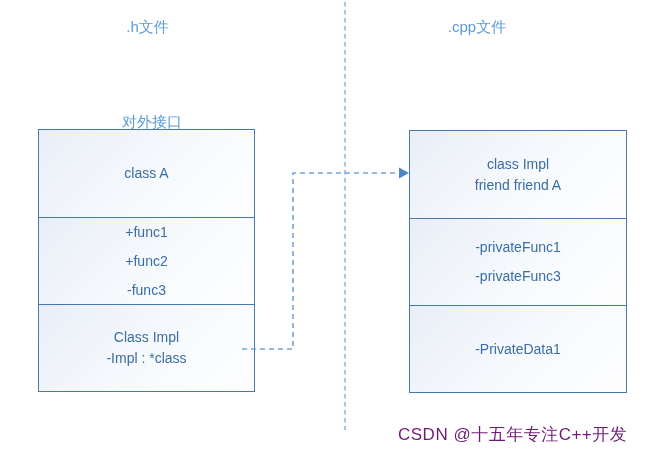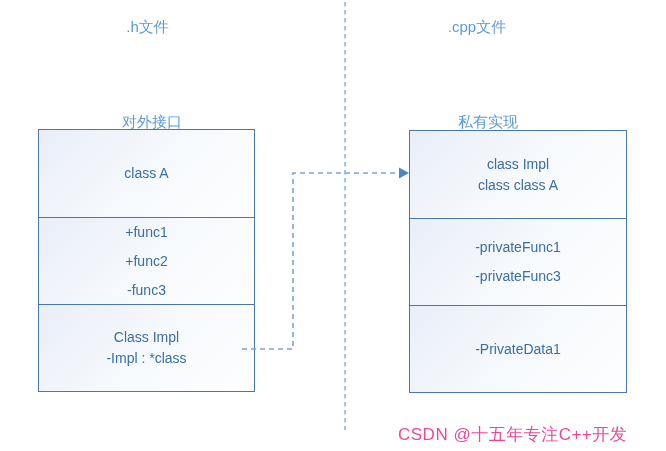--- a/index.html
+++ b/index.html
@@ -76,56 +76,55 @@
     height: 451px;
     pointer-events: none;
   }
 
   .watermark {
     position: absolute;
     left: 398px;
     top: 423px;
     width: 268px;
     font-size: 17px;
-    color: #ec4899;
+    color: #701a75;
     text-shadow: 1px 1px 0 rgba(255,255,255,0.95);
     white-space: nowrap;
     letter-spacing: 0.5px;
   }
 </style>
 </head>
 <body>
 
 <div class="canvas">
 
   <div class="file-title right">.cpp文件</div>
   <div class="file-title left">.h文件</div>
 
   <div class="section-title left">对外接口</div>
-  <div class="section-title right">私有实现</div>
 
   <div class="class-box left">
     <div class="box-section s1">
       <div class="box-line">class A</div>
     </div>
     <div class="box-section s2">
       <div class="box-line">+func1</div>
       <div class="box-line">+func2</div>
       <div class="box-line">-func3</div>
     </div>
     <div class="box-section s3">
       <div class="box-line">Class Impl</div>
       <div class="box-line">-Impl : *class</div>
     </div>
   </div>
 
   <div class="class-box right">
     <div class="box-section s1">
       <div class="box-line">class Impl</div>
-      <div class="box-line">class class A</div>
+      <div class="box-line">friend friend A</div>
     </div>
     <div class="box-section s2">
       <div class="box-line">-privateFunc1</div>
       <div class="box-line">-privateFunc3</div>
     </div>
     <div class="box-section s3">
       <div class="box-line">-PrivateData1</div>
     </div>
   </div>
 

